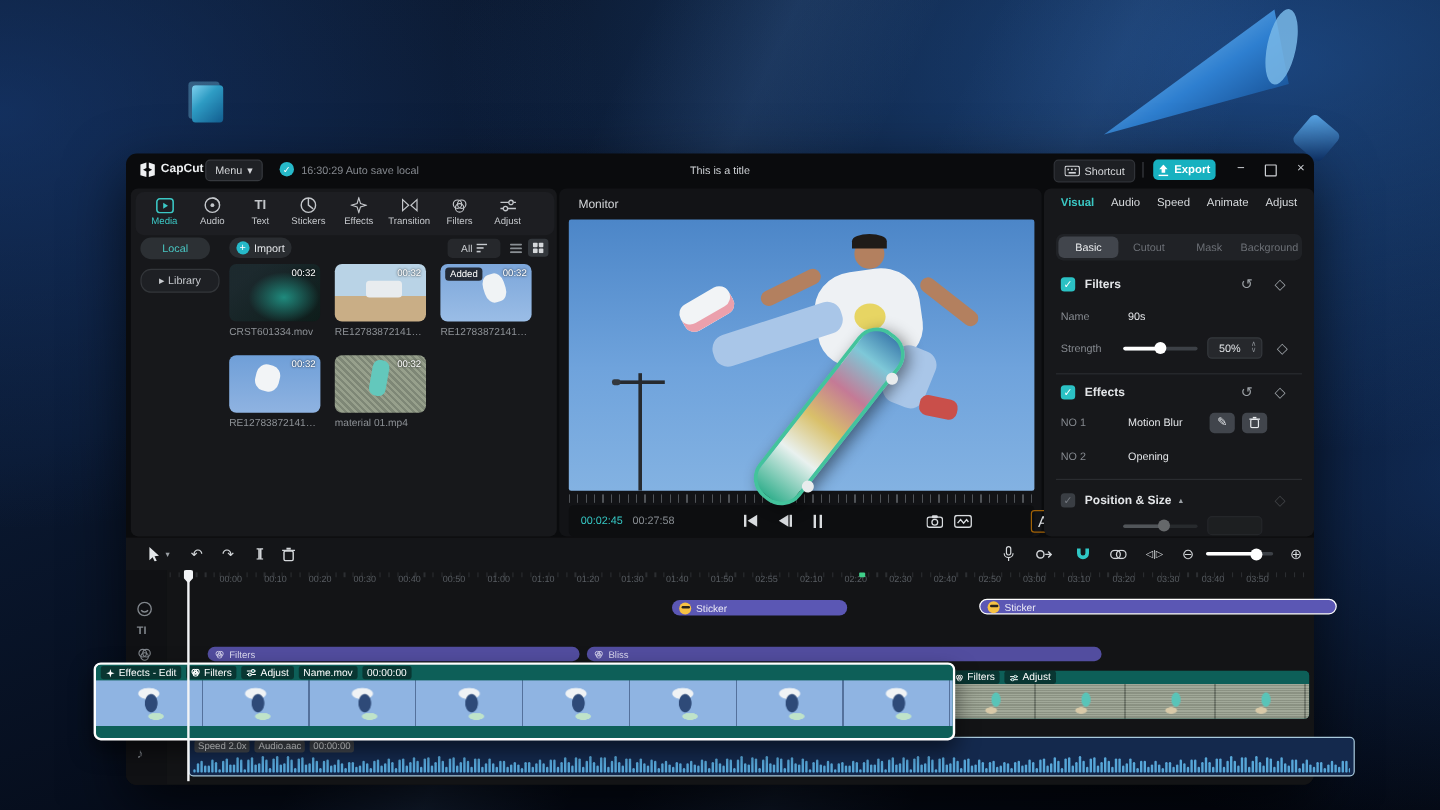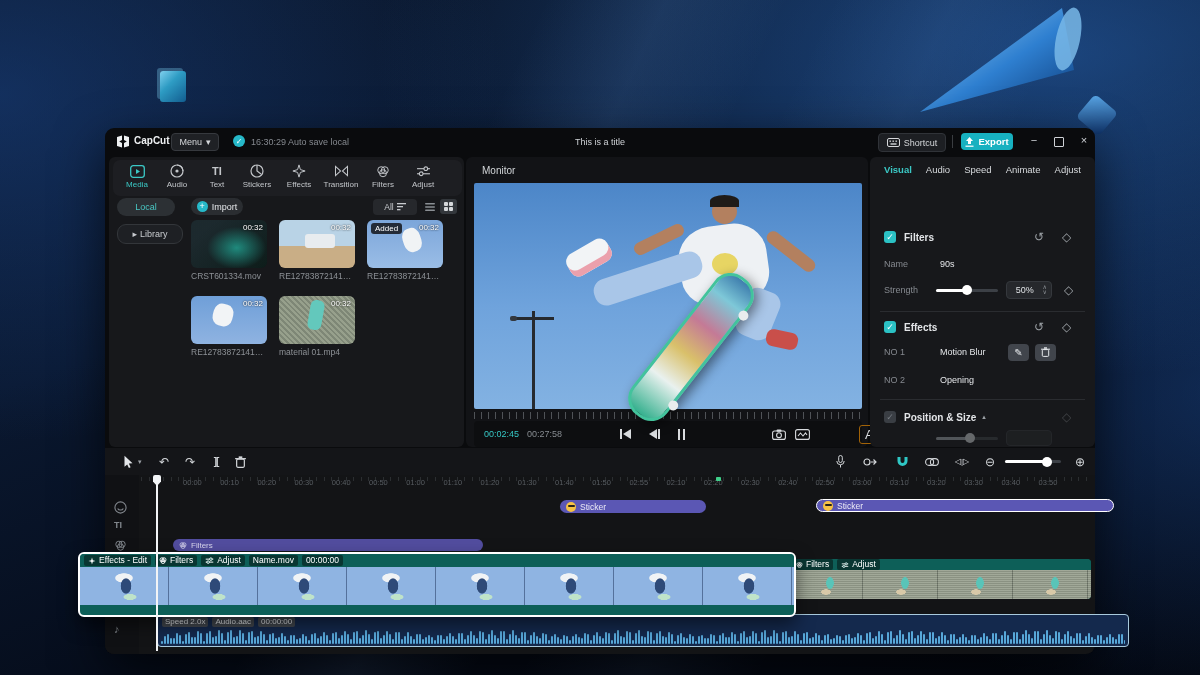--- a/index.html
+++ b/index.html
@@ -402,20 +402,26 @@
     </div>
 
     <div class="panel" style="left:765px;top:29px;width:225px;height:290px;overflow:hidden">
       <div class="prow" style="top:7px;justify-content:space-between;font-size:9.5px">
         <span class="cy" style="font-weight:bold">Visual</span>
         <span class="lit">Audio</span>
         <span class="lit">Speed</span>
         <span class="lit">Animate</span>
         <span class="lit">Adjust</span>
       </div>
+      <div class="stabwrap">
+        <span class="stab on">Basic</span>
+        <span class="stab">Cutout</span>
+        <span class="stab">Mask</span>
+        <span class="stab">Background</span>
+      </div>
 
       <div class="prow" style="top:74px">
         <span class="cbx">✓</span>
         <span style="margin-left:8px;font-size:10px;color:#e3e5e8;font-weight:bold">Filters</span>
         <span class="iik" style="position:absolute;left:150px">↺</span>
         <span class="iik" style="position:absolute;left:178px">◇</span>
       </div>
       <div class="prow t9" style="top:102px">
         <span class="dim">Name</span>
         <span style="position:absolute;left:56px;color:#e3e5e8">90s</span>
@@ -593,20 +599,28 @@
       </div>
 
 
       <div class="clipF" style="left:68px;top:64px;width:310px">
         <svg width="8" height="7" viewBox="0 0 16 14">
             <circle cx="6" cy="5.5" r="4" fill="none" stroke="#cfcde8" stroke-width="1.6"></circle>
             <circle cx="10" cy="5.5" r="4" fill="none" stroke="#cfcde8" stroke-width="1.6"></circle>
             <circle cx="8" cy="9" r="4" fill="none" stroke="#cfcde8" stroke-width="1.6"></circle>
           </svg>
         <span>Filters</span>
+      </div>
+      <div class="clipF" style="left:384px;top:64px;width:429px">
+        <svg width="8" height="7" viewBox="0 0 16 14">
+            <circle cx="6" cy="5.5" r="4" fill="none" stroke="#cfcde8" stroke-width="1.6"></circle>
+            <circle cx="10" cy="5.5" r="4" fill="none" stroke="#cfcde8" stroke-width="1.6"></circle>
+            <circle cx="8" cy="9" r="4" fill="none" stroke="#cfcde8" stroke-width="1.6"></circle>
+          </svg>
+        <span>Bliss</span>
       </div>
 
       <div class="vclip2" style="left:683px;top:84px;width:303px;height:40px">
         <div class="vhead2">
           <span class="vbadge">
             <svg width="7" height="6" viewBox="0 0 16 14">
                 <circle cx="6" cy="5.5" r="4" fill="none" stroke="#fff" stroke-width="1.8"></circle>
                 <circle cx="10" cy="5.5" r="4" fill="none" stroke="#fff" stroke-width="1.8"></circle>
                 <circle cx="8" cy="9" r="4" fill="none" stroke="#fff" stroke-width="1.8"></circle>
               </svg>

